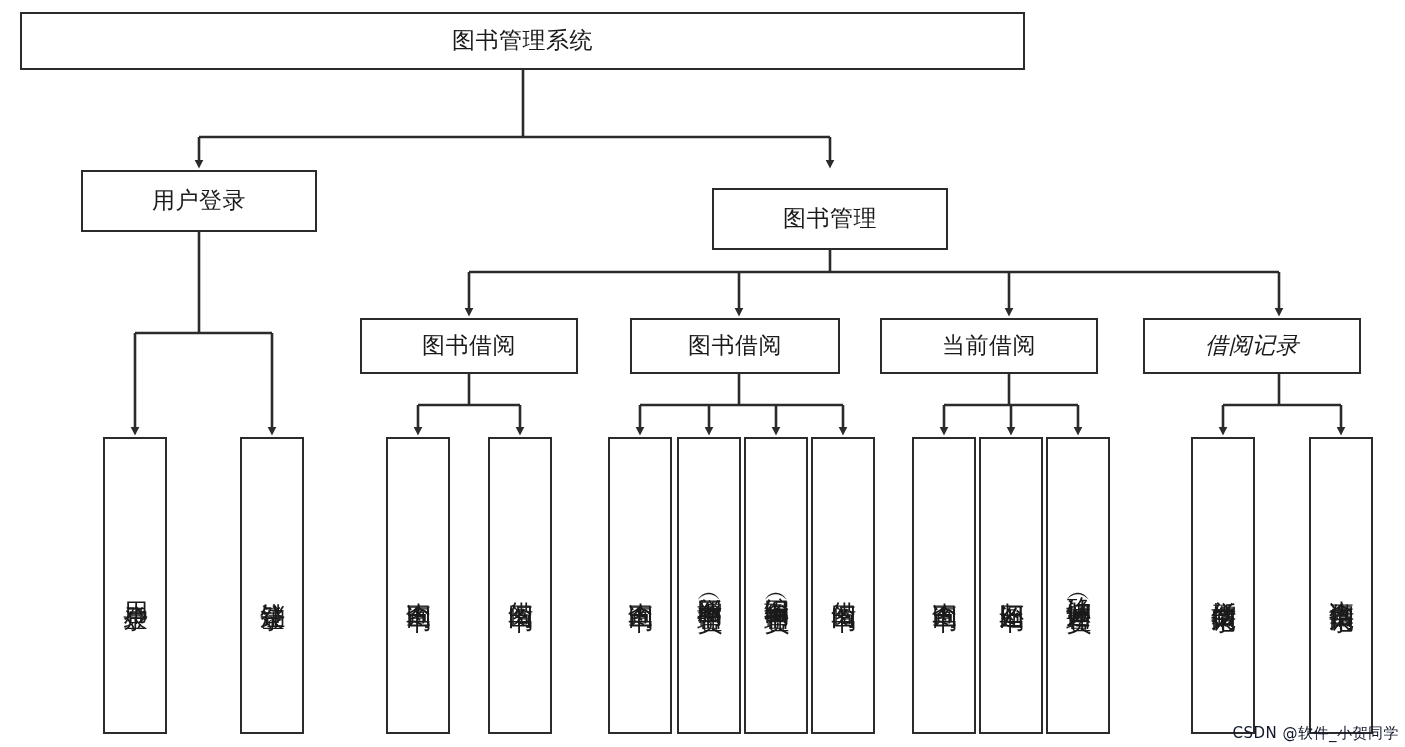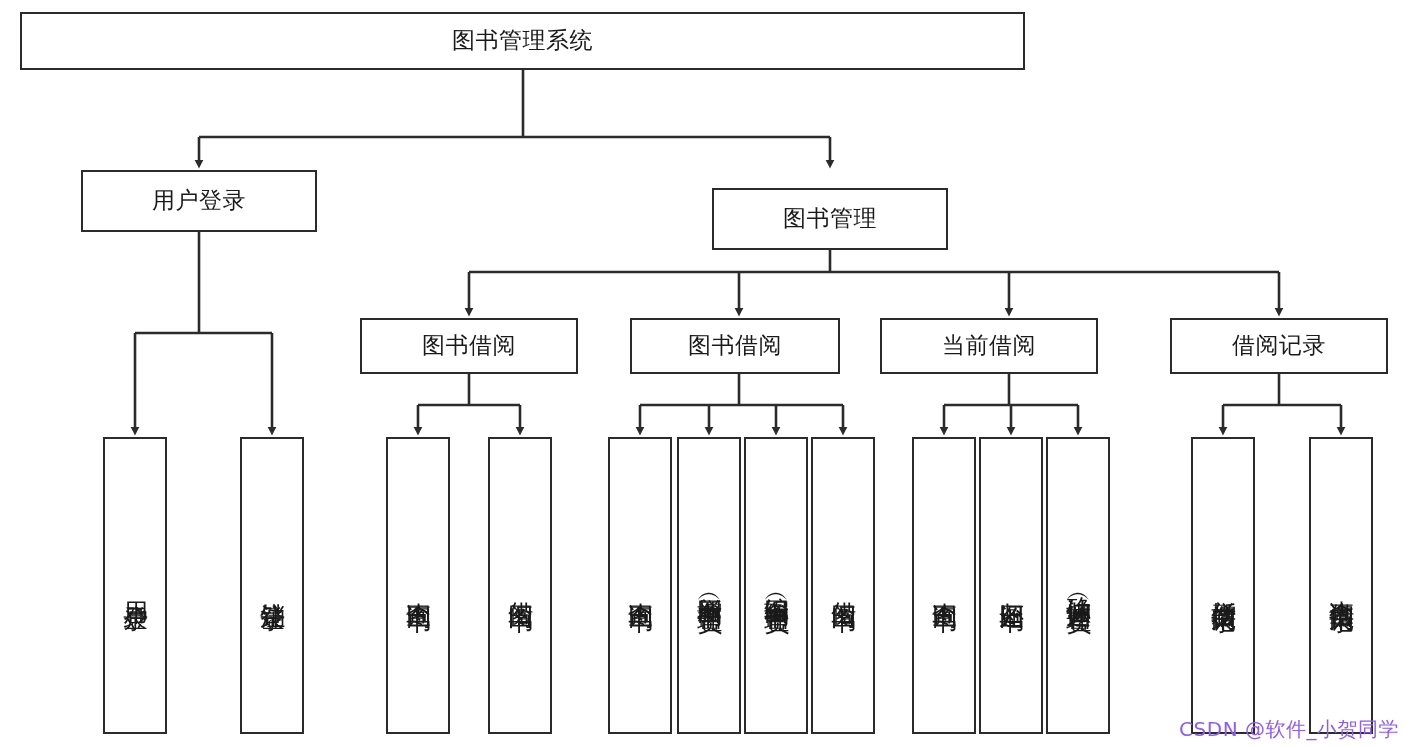--- a/index.html
+++ b/index.html
@@ -62,22 +62,22 @@
     white-space: nowrap;
     max-height: 276px;
   }
   .node.vert.tall .node-label {
     max-height: 286px;
   }
   #watermark {
     position: absolute;
     right: 6px;
     bottom: 4px;
-    font-size: 20px;
-    color: #8b5cf6;
+    font-size: 15px;
+    color: #0f172a;
     letter-spacing: 0.5px;
     white-space: nowrap;
     user-select: none;
   }
 </style>
 </head>
 <body>
 
 <div id="diagram-root">
 
@@ -144,21 +144,21 @@
 
   <div class="node horiz" style="left:360px; top:318px; width:218px; height:56px;">
     <span class="node-label">图书借阅</span>
   </div>
   <div class="node horiz" style="left:630px; top:318px; width:210px; height:56px;">
     <span class="node-label">图书借阅</span>
   </div>
   <div class="node horiz" style="left:880px; top:318px; width:218px; height:56px;">
     <span class="node-label">当前借阅</span>
   </div>
-  <div class="node horiz" style="left:1170px; top:318px; width:218px; height:56px;">
+  <div class="node horiz" style="left:1143px; top:318px; width:218px; height:56px;font-style:italic;">
     <span class="node-label">借阅记录</span>
   </div>
 
   <div class="node vert" style="left:103px; top:437px; width:64px; height:297px;">
     <span class="node-label">用户登录</span>
   </div>
   <div class="node vert" style="left:240px; top:437px; width:64px; height:297px;">
     <span class="node-label">注销登录</span>
   </div>
 

